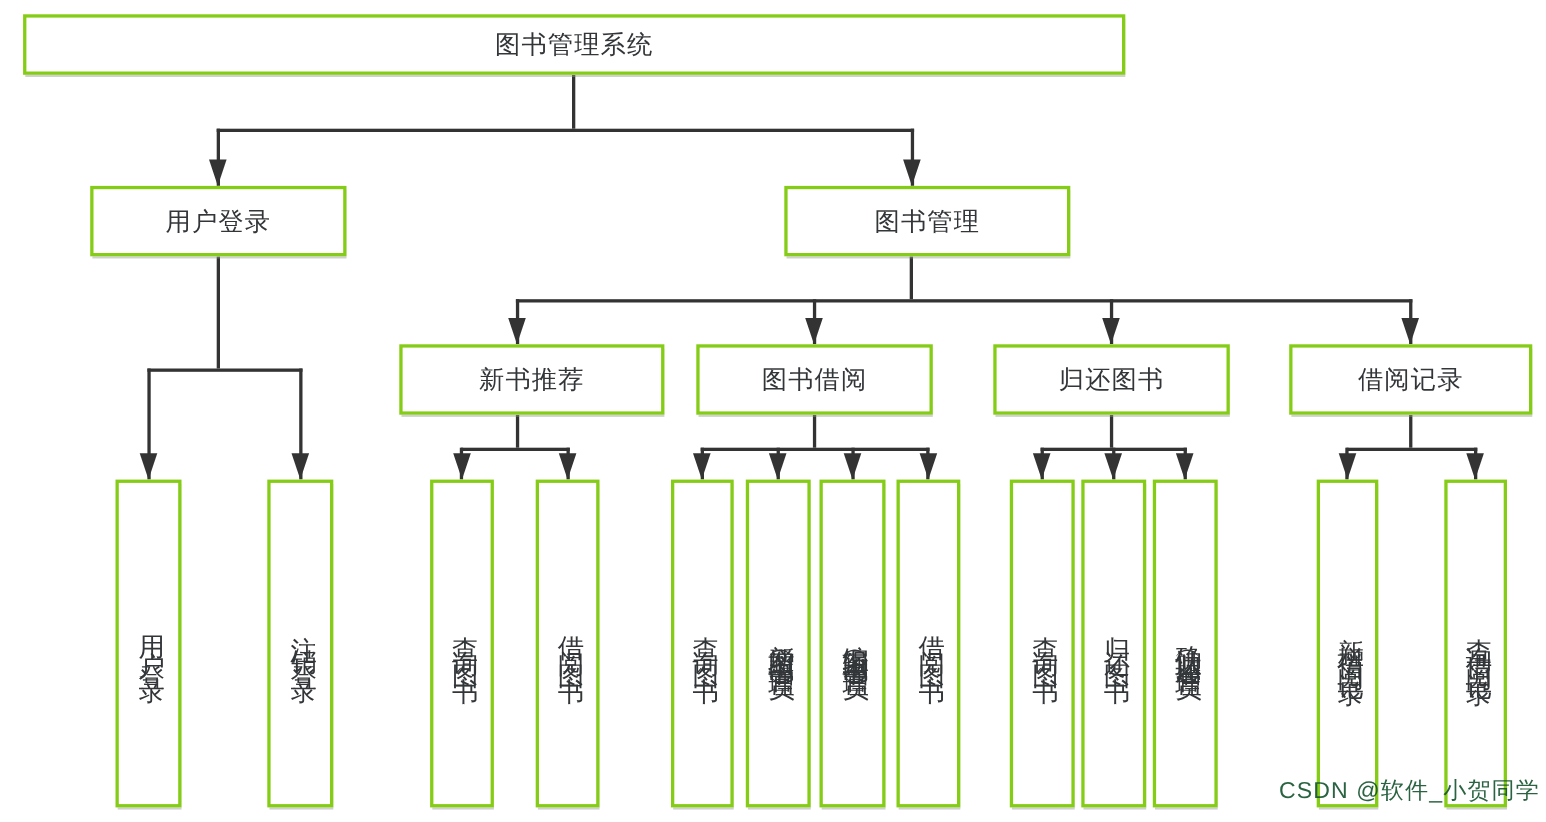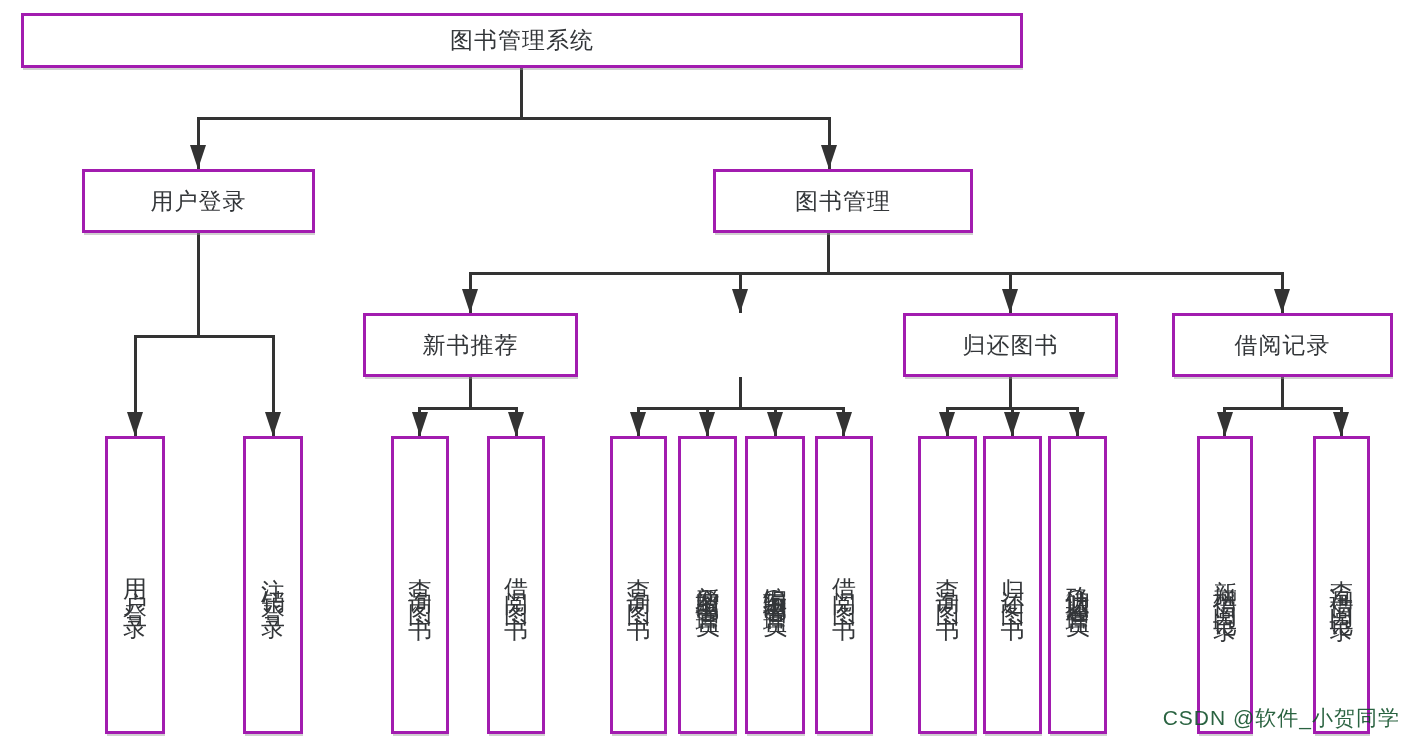--- a/index.html
+++ b/index.html
@@ -6,27 +6,28 @@
   #canvas {
     position:relative;
     width:1405px; height:747px;
     background:#ffffff;
     font-family:"Liberation Sans", sans-serif;
     overflow:hidden;
   }
   .box {
     position:absolute;
     box-sizing:border-box;
-    border:3px solid #a21caf;
+    border:3px solid #84cc16;
     background:#ffffff;
     color:#333639;
     display:flex;
     align-items:center;
     justify-content:center;
     box-shadow:1px 3px 0 -1px rgba(150,150,150,.45);
+    font-family:Liberation Mono, monospace;
   }
   .hbox { font-size:23px; letter-spacing:1px; }
   .leaf {
     writing-mode:vertical-rl;
     font-size:24px;
     letter-spacing:4px;
   }
   .leaf.s4 { letter-spacing:13px; }
   .leaf.s6 { letter-spacing:8px; }
   .vline, .hline { position:absolute; background:#333333; }
@@ -112,22 +113,23 @@
   <div class="vline" style="left:1340px; top:407px; height:29px;"></div>
   <div class="arrow" style="left:1217px; top:412px;"></div>
   <div class="arrow" style="left:1333px; top:412px;"></div>
 
   <div class="box hbox" style="left:21px; top:13px; width:1002px; height:55px;">图书管理系统</div>
 
   <div class="box hbox" style="left:82px; top:169px; width:233px; height:64px;">用户登录</div>
 
   <div class="box hbox" style="left:713px; top:169px; width:260px; height:64px;">图书管理</div>
 
-  <div class="box hbox" style="left:363px; top:313px; width:215px; height:64px;">新书推荐</div>
+  <div class="box hbox" style="left:363px; top:313px; width:241px; height:64px;">新书推荐</div>
 
+  <div class="box hbox" style="left:633px; top:313px; width:215px; height:64px;">图书借阅</div>
 
   <div class="box hbox" style="left:903px; top:313px; width:215px; height:64px;">归还图书</div>
 
   <div class="box hbox" style="left:1172px; top:313px; width:221px; height:64px;">借阅记录</div>
 
   <div class="box leaf s4" style="left:105px; top:436px; width:60px; height:298px;">用户登录</div>
 
   <div class="box leaf s4" style="left:243px; top:436px; width:60px; height:298px;">注销登录</div>
 
   <div class="box leaf s4" style="left:391px; top:436px; width:58px; height:298px;">查询图书</div>

